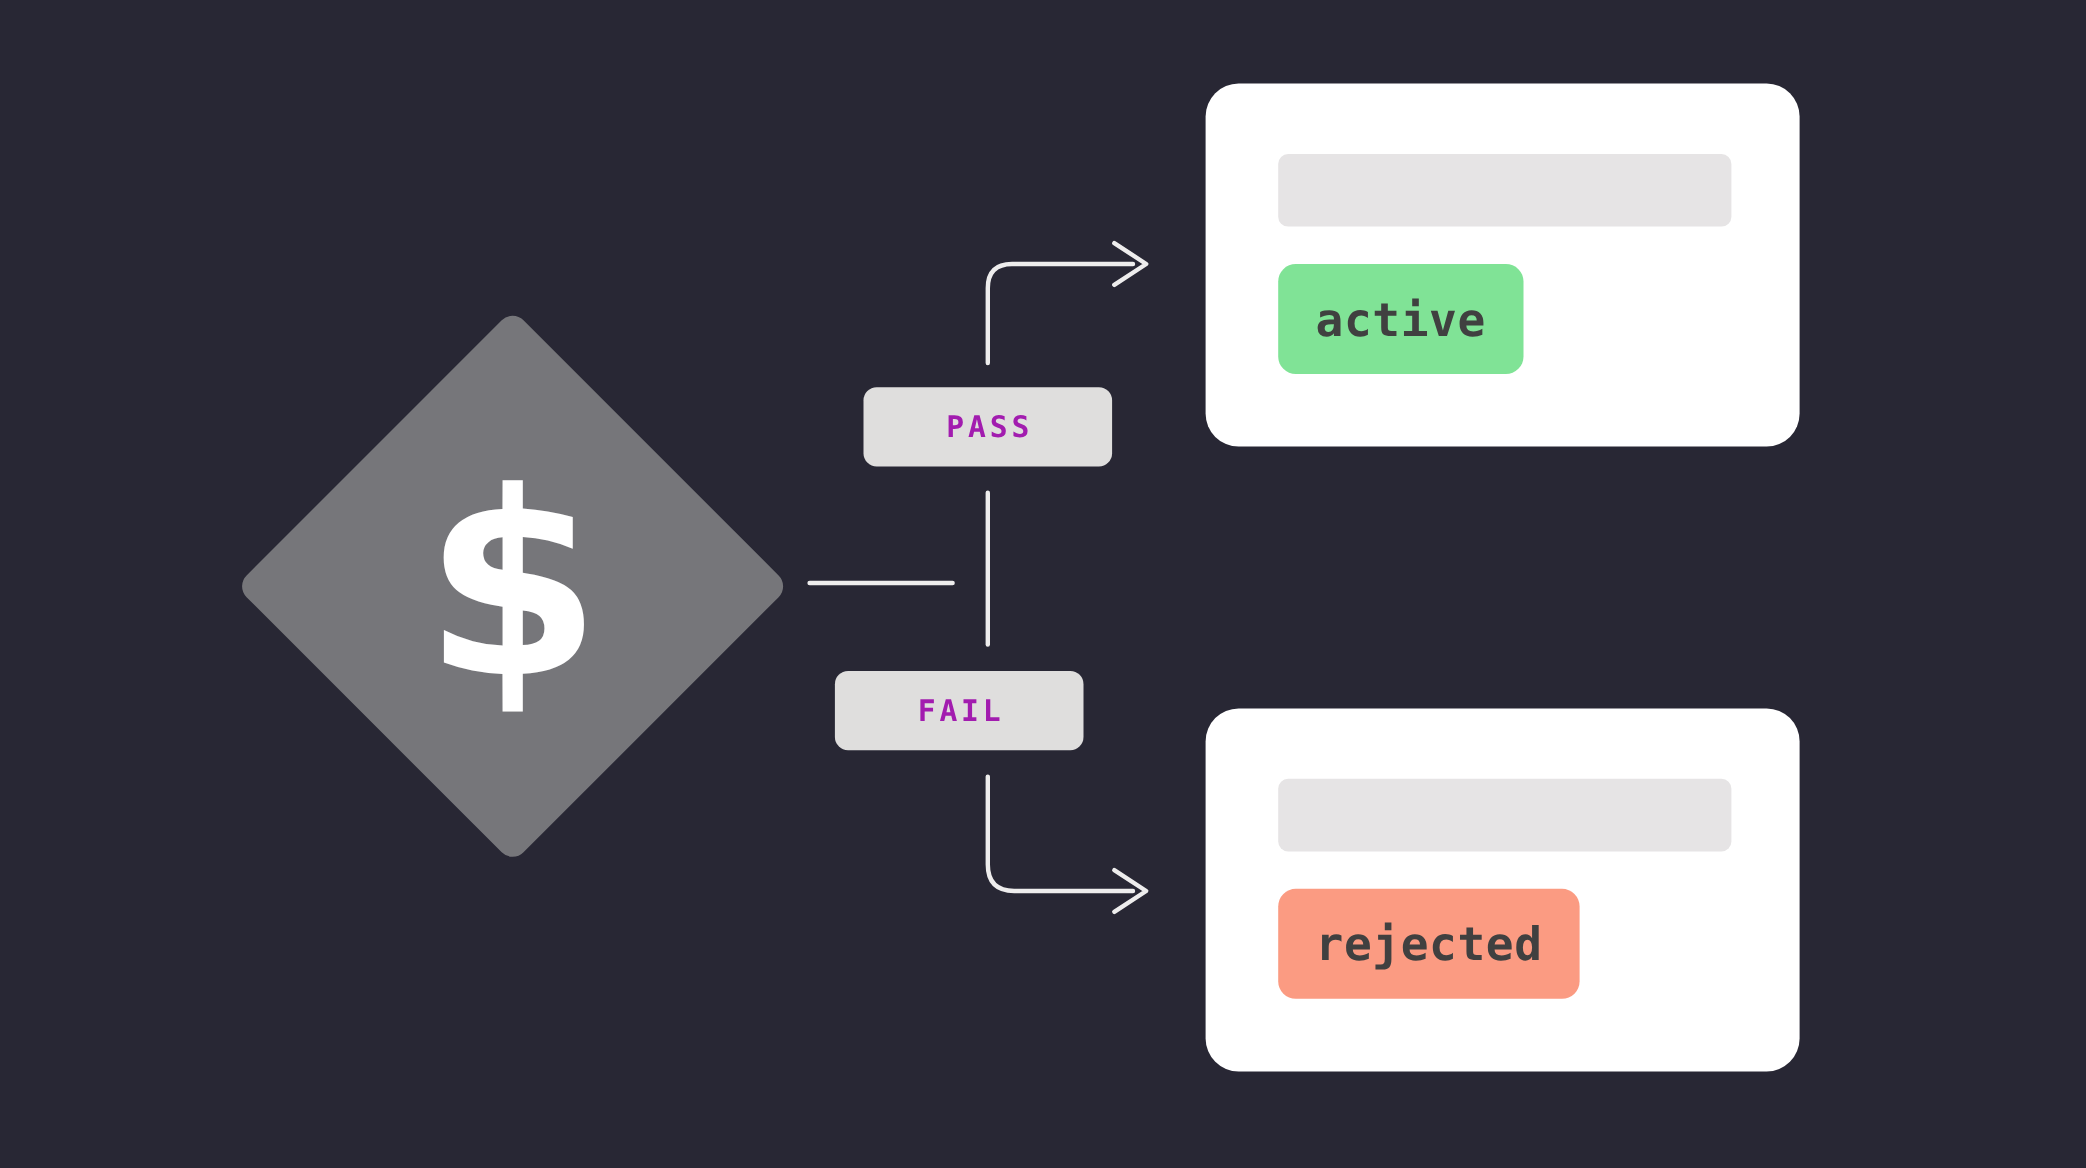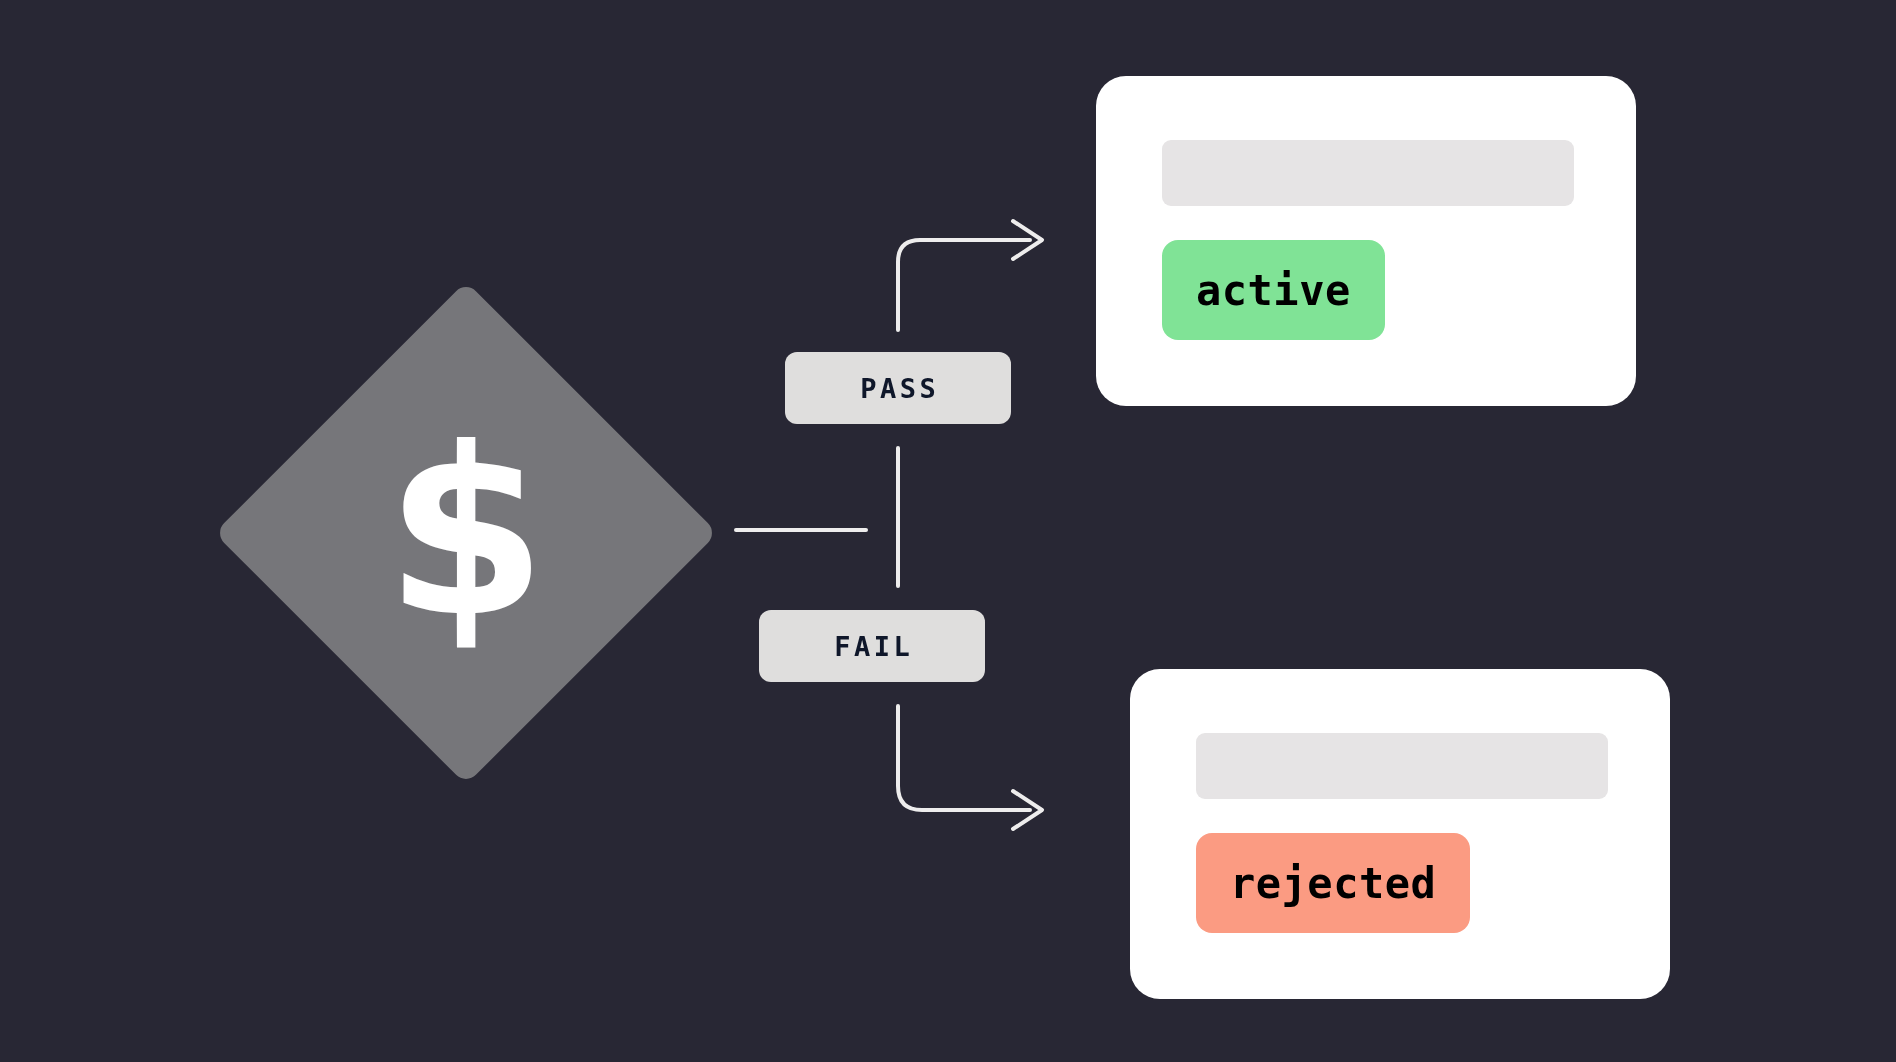--- a/index.html
+++ b/index.html
@@ -69,21 +69,21 @@
   }
 
   
   .branch-chip {
     position: absolute;
     background: #dfdedd;
     border-radius: 12px;
     display: flex;
     align-items: center;
     justify-content: center;
-    color: #0f172a;
+    color: #a21caf;
     font-family: "DejaVu Sans Mono", "Liberation Mono", monospace;
     font-size: 27px;
     font-weight: 700;
     letter-spacing: 3.5px;
     text-indent: 3.5px;
   }
   #branch-pass {
     left: 785px;
     top: 352px;
     width: 226px;
@@ -103,41 +103,40 @@
     border-radius: 30px;
     width: 540px;
     height: 330px;
   }
   #card-active {
     left: 1096px;
     top: 76px;
   }
   #card-rejected {
     left: 1096px;
-    top: 669px;
-    margin-left: 34px;
+    top: 644px;
   }
   .card-placeholder-bar {
     position: absolute;
     left: 66px;
     top: 64px;
     width: 412px;
     height: 66px;
     background: #e6e4e5;
     border-radius: 9px;
   }
   .status-badge {
     position: absolute;
     left: 66px;
     top: 164px;
     height: 100px;
     border-radius: 16px;
     display: flex;
     align-items: center;
-    color: #000000;
+    color: #404040;
     font-family: "DejaVu Sans Mono", "Liberation Mono", monospace;
     font-size: 42px;
     font-weight: 700;
     letter-spacing: 0.5px;
     padding: 0 34px;
     box-sizing: border-box;
     white-space: nowrap;
   }
   #badge-active {
     background: #80e396;

